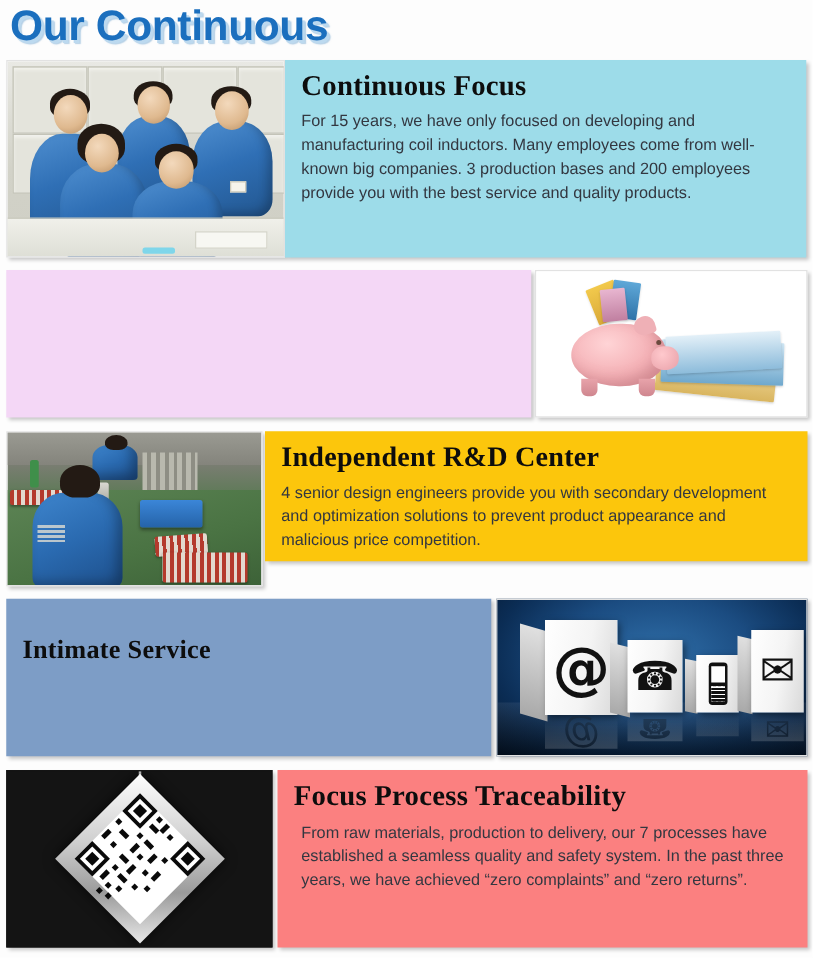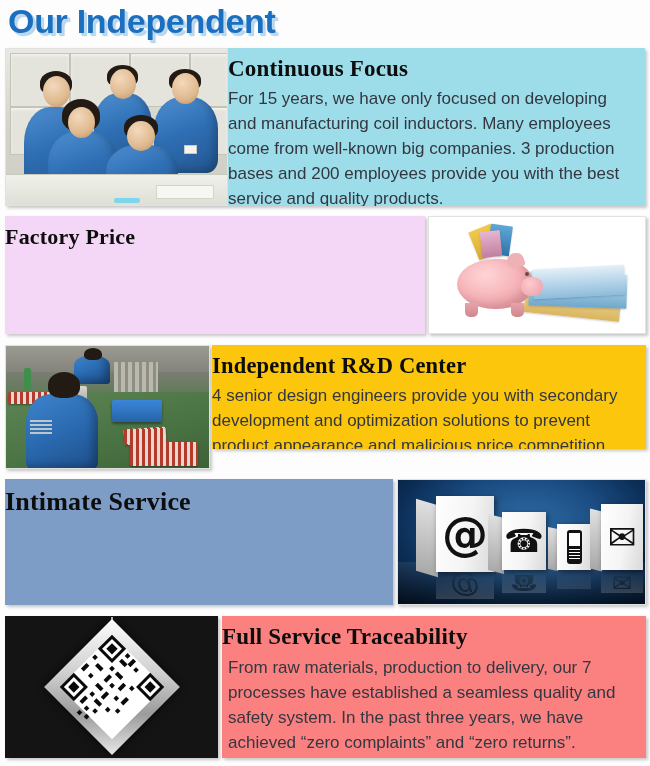--- a/index.html
+++ b/index.html
@@ -39,33 +39,33 @@
     left: 0;
     width: 650px;
   }
   .panel {
     position: absolute;
     box-sizing: border-box;
     box-shadow: 2px 2px 3px rgba(0,0,0,0.22);
     overflow: hidden;
   }
   .text-panel {
-    padding: 9px 13px 10px 0;
+    padding: 9px 13px 10px 13px;
   }
   .panel-heading {
     font-family: "Liberation Serif", serif;
     font-weight: bold;
     color: #0d0d0d;
     margin: 0 0 6px 0;
     letter-spacing: 0.2px;
     line-height: 1.05;
   }
   .panel-body {
     font-family: "Liberation Sans", sans-serif;
-    font-size: 17px;
+    font-size: 13px;
     line-height: 1.47;
     color: #333740;
     margin: 0;
   }
   .img-panel {
     background: #ffffff;
     border: 1px solid #e2e2e2;
     position: relative;
   }
 
@@ -87,21 +87,21 @@
   #row3 { top: 345px; height: 128px; }
   #photo-assembly { left: 5px; top: 0; width: 205px; height: 124px; }
   #panel-rd { left: 212px; top: 0; width: 434px; height: 104px;
               background: #fcc60c; }
   #panel-rd .panel-heading { font-size: 22.5px; }
 
   
   #row4 { top: 479px; height: 130px; }
   #panel-service { left: 5px; top: 0; width: 388px; height: 126px;
                    background: #7d9dc6; }
-  #panel-service .panel-heading { font-size: 26px; }
+  #panel-service .panel-heading { font-size: 21px; margin-top: 20px; }
   #photo-contact { left: 397px; top: 0; width: 249px; height: 126px;
                    background: #0a2b52; }
 
   
   #row5 { top: 616px; height: 146px; }
   #photo-qr { left: 5px; top: 0; width: 213px; height: 142px;
               background: #141414; border-color: #141414; }
   #panel-trace { left: 222px; top: 0; width: 424px; height: 142px;
                  background: #fb8080; }
   #panel-trace .panel-heading { font-size: 23px; margin-bottom: 7px; }
@@ -266,21 +266,21 @@
   .qr-finder::before {
     content: ""; position: absolute; left: 6px; top: 6px;
     width: 8px; height: 8px; background: #0a0a0a; z-index: 2;
   }
 </style>
 </head>
 <body>
 
 <div class="page">
 
-  <div class="page-title">Our Independent</div>
+  <div class="page-title">Our Continuous</div>
 
   <div class="row" id="row1">
 
     <div class="panel img-panel" id="photo-team">
       <div class="team-scene">
         <div class="locker" style="left:4px;top:4px;width:58px;height:52px;"></div>
         <div class="locker" style="left:64px;top:4px;width:58px;height:52px;"></div>
         <div class="locker" style="left:124px;top:4px;width:58px;height:52px;"></div>
         <div class="locker" style="left:184px;top:4px;width:36px;height:52px;"></div>
         <div class="locker" style="left:4px;top:58px;width:58px;height:46px;"></div>
@@ -316,21 +316,20 @@
 
     <div class="panel text-panel" id="panel-continuous">
       <div class="panel-heading">Continuous Focus</div>
       <div class="panel-body">For 15 years, we have only focused on developing and manufacturing coil inductors. Many employees come from well-known big companies. 3 production bases and 200 employees provide you with the best service and quality products.</div>
     </div>
   </div>
 
   <div class="row" id="row2">
 
     <div class="panel text-panel" id="panel-factory">
-      <div class="panel-heading">Factory Price</div>
     </div>
 
     <div class="panel img-panel" id="photo-piggy">
       <div class="piggy-scene">
 
         <div class="note" style="left:44px;top:10px;width:24px;height:30px;background:linear-gradient(#f2c94c,#d8a838);transform:rotate(-22deg);"></div>
         <div class="note" style="left:60px;top:8px;width:22px;height:30px;background:linear-gradient(#5fa8d8,#2f72a8);transform:rotate(8deg);"></div>
         <div class="note" style="left:52px;top:14px;width:20px;height:26px;background:linear-gradient(#e8b6d0,#c07fa0);transform:rotate(-6deg);"></div>
 
         <div class="note" style="left:96px;top:66px;width:96px;height:34px;background:linear-gradient(#f5e0a8,#d9b55f);transform:rotate(6deg);"></div>
@@ -450,18 +449,18 @@
             <div class="qr-cell" style="left:48px;top:54px;width:4px;height:4px;"></div>
             <div class="qr-cell" style="left:56px;top:48px;width:4px;height:4px;"></div>
             <div class="qr-cell" style="left:30px;top:76px;width:4px;height:4px;"></div>
             <div class="qr-cell" style="left:38px;top:74px;width:4px;height:4px;"></div>
           </div>
         </div>
       </div>
     </div>
 
     <div class="panel text-panel" id="panel-trace">
-      <div class="panel-heading">Full Service Traceability</div>
+      <div class="panel-heading">Focus Process Traceability</div>
       <div class="panel-body">From raw materials, production to delivery, our 7 processes have established a seamless quality and safety system. In the past three years, we have achieved “zero complaints” and “zero returns”.</div>
     </div>
   </div>
 
 </div>
 
 </body></html>

